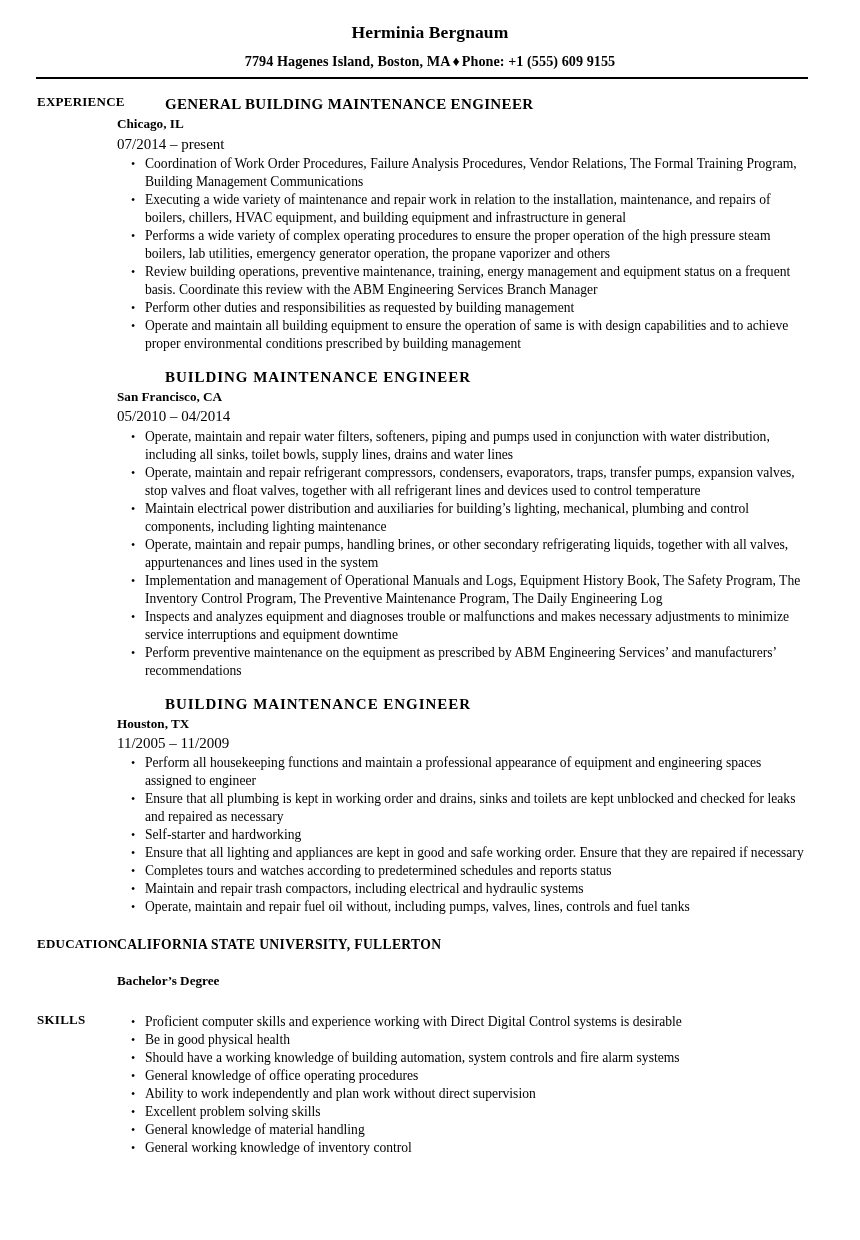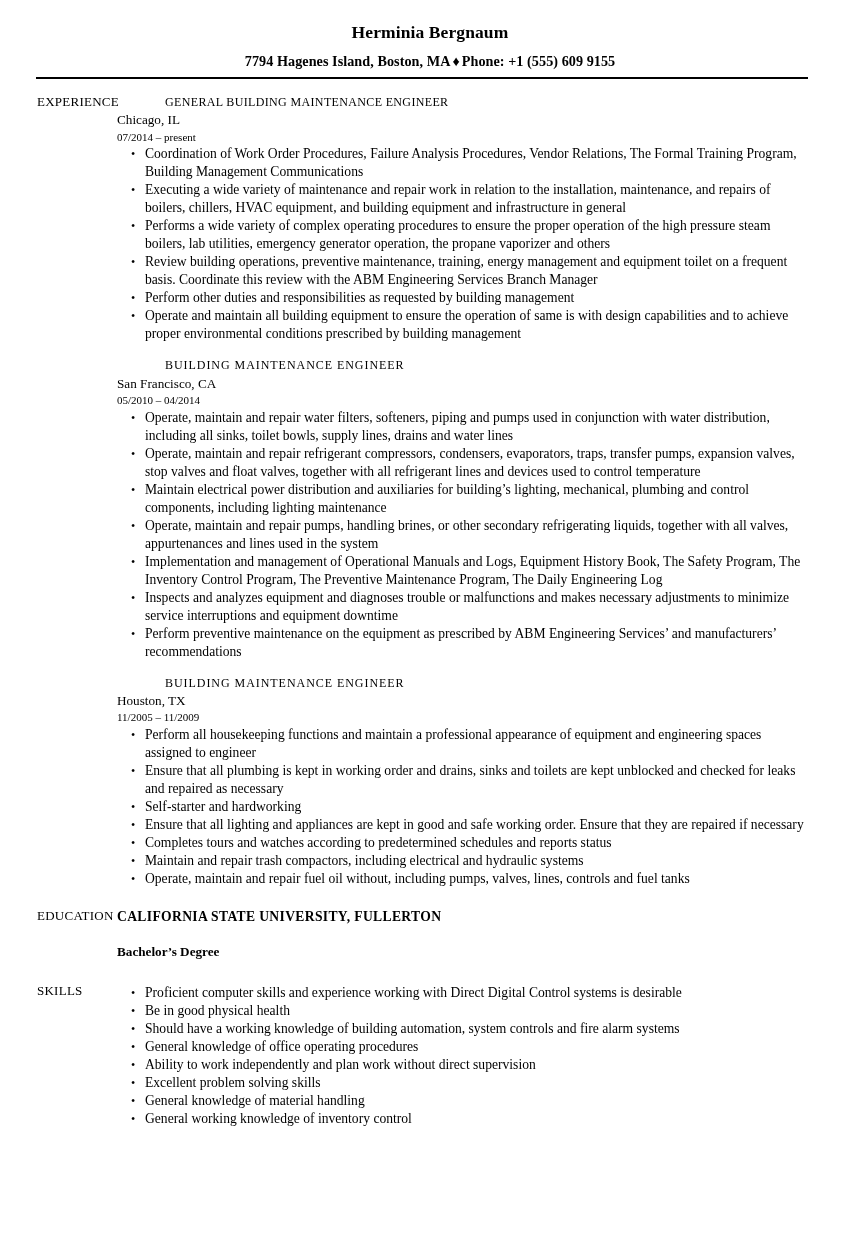--- a/index.html
+++ b/index.html
@@ -55,49 +55,49 @@
   
   .section-row {
     display: flex;
     align-items: flex-start;
   }
   .section-label {
     width: 117px;
     flex: 0 0 117px;
     padding-left: 37px;
     font-size: 13px;
-    font-weight: normal;
+    font-weight: bold;
     letter-spacing: 0.25px;
     line-height: 1.2;
     white-space: nowrap;
   }
   .section-body {
     flex: 1 1 auto;
     padding-right: 50px;
   }
 
   
   .job-title {
-    font-size: 12px;
-    font-weight: normal;
+    font-size: 15px;
+    font-weight: bold;
     letter-spacing: 0.35px;
     line-height: 1.35;
     padding-left: 48px;
   }
   .job-title.spaced {
     letter-spacing: 0.95px;
   }
   .job-location {
     font-size: 13.2px;
-    font-weight: normal;
+    font-weight: bold;
     line-height: 1.38;
     margin-top: 1px;
   }
   .job-dates {
-    font-size: 11px;
+    font-size: 15px;
     font-weight: normal;
     line-height: 1.35;
     margin-top: 0px;
   }
 
   
   ul.bullets {
     list-style: none;
     margin: 1px 0 0 0;
     padding: 0;
@@ -158,21 +158,21 @@
     <div class="section-body">
 
       <div class="job-block">
         <div class="job-title">GENERAL BUILDING MAINTENANCE ENGINEER</div>
         <div class="job-location">Chicago, IL</div>
         <div class="job-dates">07/2014 – present</div>
         <ul class="bullets">
           <li>Coordination of Work Order Procedures, Failure Analysis Procedures, Vendor Relations, The Formal Training Program, Building Management Communications</li>
           <li>Executing a wide variety of maintenance and repair work in relation to the installation, maintenance, and repairs of boilers, chillers, HVAC equipment, and building equipment and infrastructure in general</li>
           <li>Performs a wide variety of complex operating procedures to ensure the proper operation of the high pressure steam boilers, lab utilities, emergency generator operation, the propane vaporizer and others</li>
-          <li>Review building operations, preventive maintenance, training, energy management and equipment toilet on a frequent basis. Coordinate this review with the ABM Engineering Services Branch Manager</li>
+          <li>Review building operations, preventive maintenance, training, energy management and equipment status on a frequent basis. Coordinate this review with the ABM Engineering Services Branch Manager</li>
           <li>Perform other duties and responsibilities as requested by building management</li>
           <li>Operate and maintain all building equipment to ensure the operation of same is with design capabilities and to achieve proper environmental conditions prescribed by building management</li>
         </ul>
       </div>
 
       <div class="job-block">
         <div class="job-title spaced">BUILDING MAINTENANCE ENGINEER</div>
         <div class="job-location">San Francisco, CA</div>
         <div class="job-dates">05/2010 – 04/2014</div>
         <ul class="bullets">

